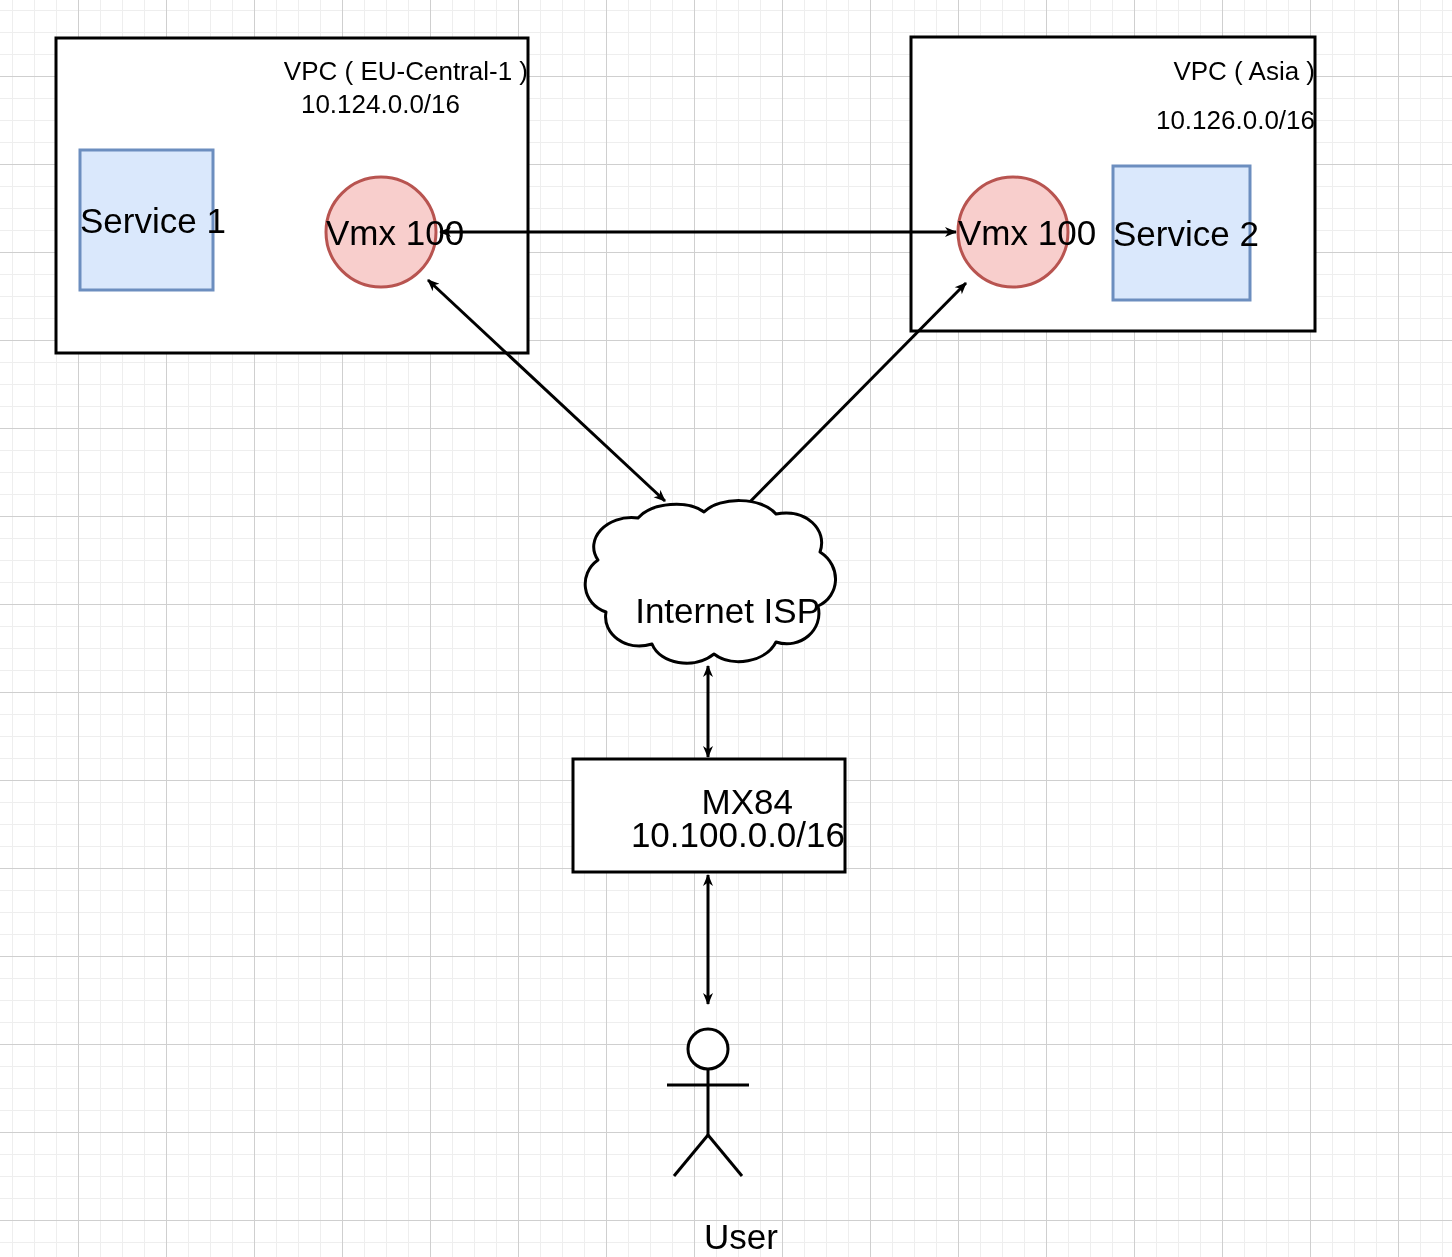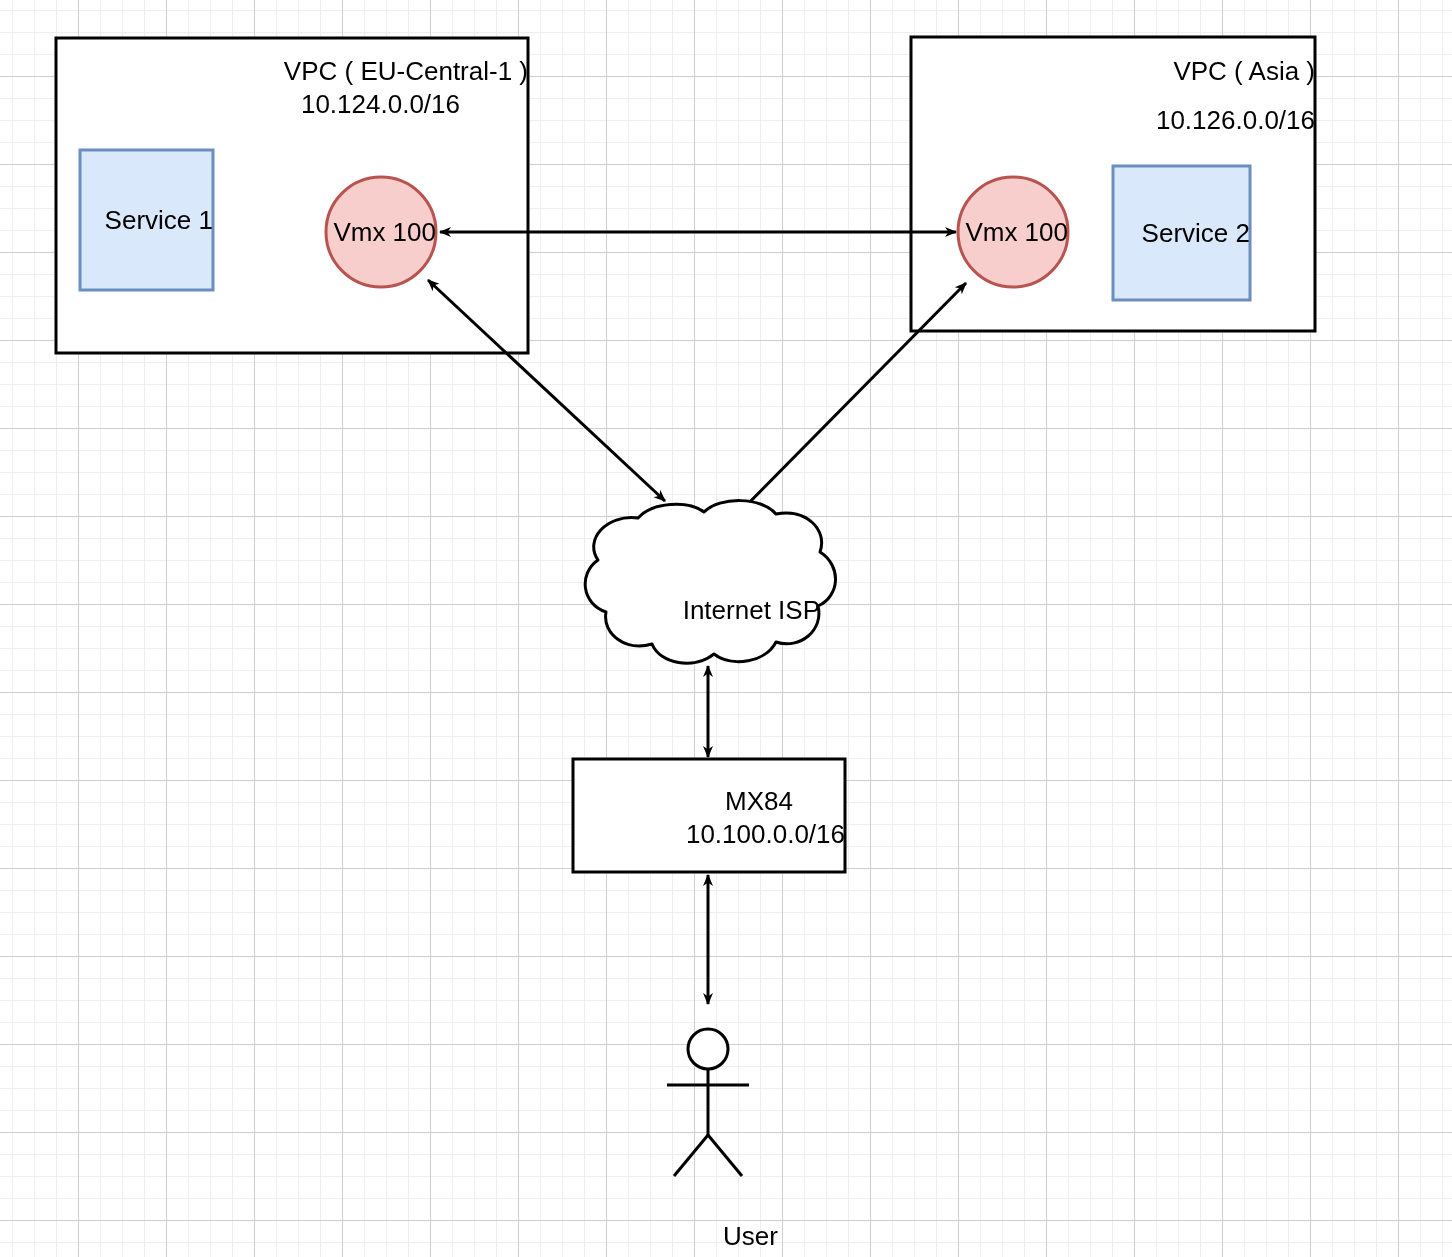--- a/index.html
+++ b/index.html
@@ -44,21 +44,21 @@
     font-size: 26px;
     line-height: 33px;
     text-align: right;
     white-space: nowrap;
     pointer-events: none;
   }
   .vpc-title {
     font-size: 26px;
   }
   .node-label {
-    font-size: 26px;
+    font-size: 35px;
   }
 </style>
 </head>
 <body>
 
 <div id="canvas">
 
   <svg id="vector-layer" viewBox="0 0 1452 1257" xmlns="http://www.w3.org/2000/svg">
     <defs>
       <marker id="arrowEnd" markerWidth="14" markerHeight="14" refX="11" refY="5" orient="auto" markerUnits="userSpaceOnUse">

